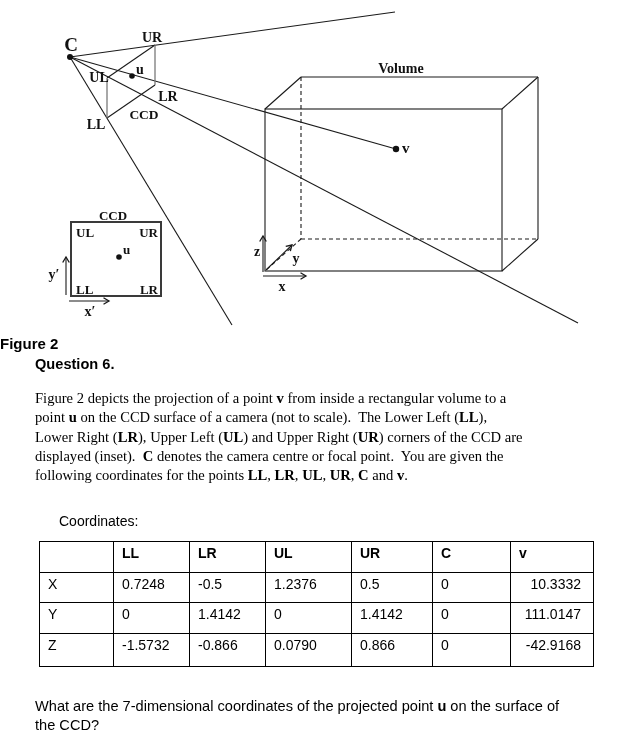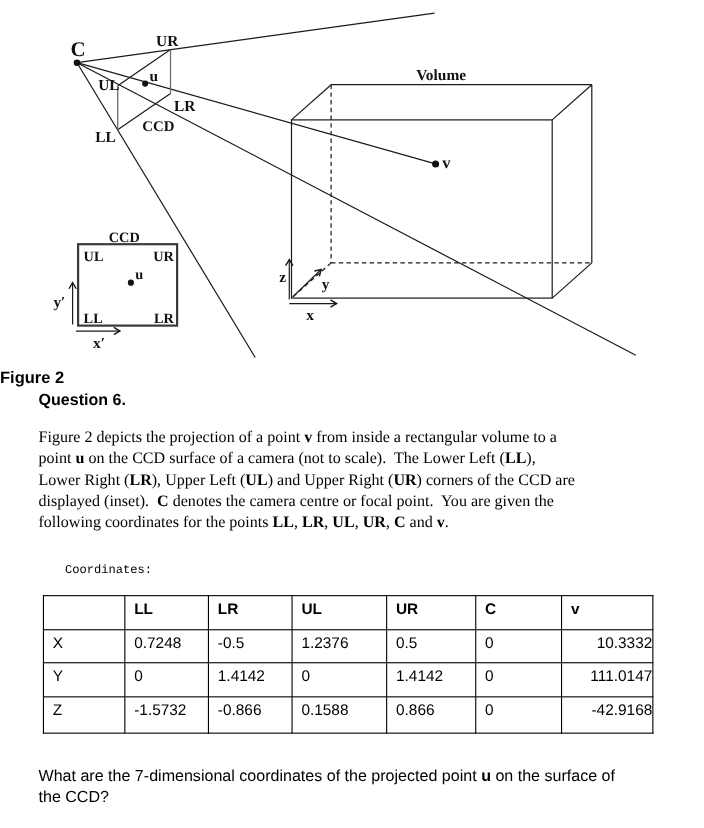--- a/index.html
+++ b/index.html
@@ -5,27 +5,27 @@
   html,body{margin:0;padding:0;background:#fff;}
   #page{position:relative;width:640px;height:753px;background:#ffffff;overflow:hidden;
         font-family:"Liberation Sans",sans-serif;color:#000;}
   .abs{position:absolute;}
   .b{font-weight:bold;}
   svg text{font-family:"Liberation Serif",serif;font-weight:bold;fill:#111;}
   #caption{top:335px;left:0;width:640px;font-weight:bold;font-size:15px;}
   #qnum{top:356px;left:35px;font-size:14.6px;font-weight:bold;}
   .richtext{white-space:pre;font-size:14.6px;line-height:19.3px;}
   #para{top:389px;left:35px;font-family:Liberation Serif, serif;}
-  #coords-label{top:513px;left:59px;font-size:11px;font-family:Liberation Mono, monospace;}
+  #coords-label{top:513px;left:59px;font-size:14px;}
   #coords-table{position:absolute;top:541px;left:39px;border-collapse:collapse;table-layout:fixed;
         font-size:14px;}
   #coords-table td{border:1.5px solid #000;vertical-align:top;text-align:left;
         padding:3px 0 0 8px;overflow:hidden;}
   #coords-table td.hd{font-weight:bold;}
-  #coords-table td.vcol{text-align:right;padding-left:0;}
+  #coords-table td.vcol{text-align:right;padding-left:0;padding-right:12px;}
   #final-q{top:697px;left:35px;}
 </style>
 </head>
 <body>
 
 <div id="page">
 
   <svg class="abs" style="top:0;left:0" width="640" height="332" viewBox="0 0 640 332">
     <defs>
       <marker id="arrow" markerWidth="9" markerHeight="9" refX="6" refY="4" orient="auto">
@@ -143,21 +143,21 @@
           <td>1.4142</td>
           <td>0</td>
           <td>1.4142</td>
           <td>0</td>
           <td class="vcol">111.0147</td>
         </tr>
         <tr style="height: 33px;">
           <td>Z</td>
           <td>-1.5732</td>
           <td>-0.866</td>
-          <td>0.1588</td>
+          <td>0.0790</td>
           <td>0.866</td>
           <td>0</td>
           <td class="vcol">-42.9168</td>
         </tr>
       </tbody>
   </table>
 
   <div class="abs richtext" id="final-q"><div><span>What are the 7-dimensional coordinates of the projected point </span><span class="b">u</span><span> on the surface of</span></div><div><span>the CCD?</span></div></div>
 
 </div>

